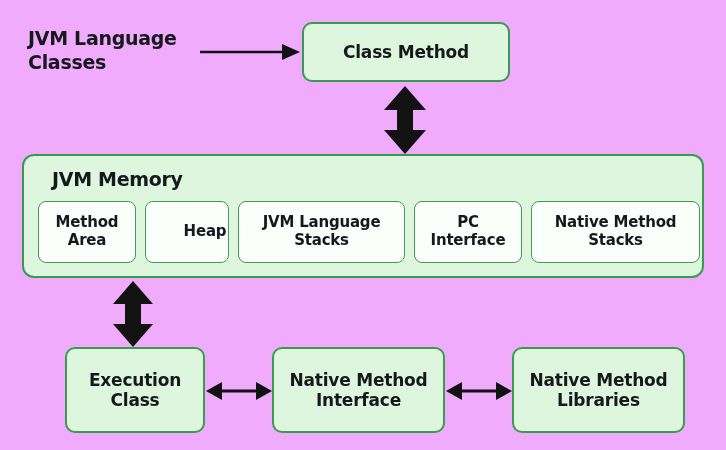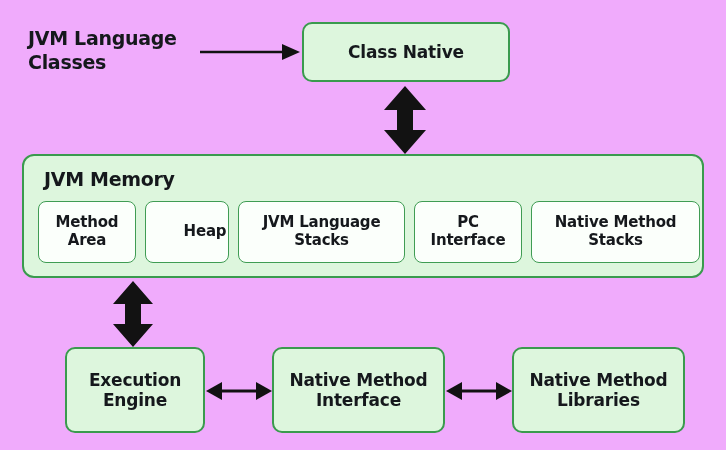--- a/index.html
+++ b/index.html
@@ -62,21 +62,21 @@
   }
 
   #jvm-memory {
     left: 22px;  top: 154px;
     width: 682px; height: 124px;
     display: block;
     border-radius: 12px;
   }
   #jvm-memory-title {
     position: absolute;
-    left: 20px; top: 12px;
+    left: 28px; top: 12px;
     font-size: 19px;
     font-weight: 700;
     color: #15181c;
     letter-spacing: -0.3px;
   }
   #memory-row {
     position: absolute;
     left: 14px; top: 45px;
     right: 10px;
     height: 62px;
@@ -127,21 +127,21 @@
 Classes</div>
 
   <div class="arrow" style="left:200px; top:42px;">
     <svg width="100" height="20" viewBox="0 0 100 20">
       <line x1="0" y1="10" x2="82" y2="10" stroke="#121212" stroke-width="2.6"></line>
       <polygon points="82,2 100,10 82,18" fill="#121212"></polygon>
     </svg>
   </div>
 
   <div class="node" id="class-loader">
-    <span>Class Native</span>
+    <span>Class Method</span>
   </div>
 
   <div class="arrow" style="left:381px; top:86px;">
     <svg width="48" height="68" viewBox="0 0 48 68">
       <polygon points="24,0 45,24 32,24 32,44 45,44 24,68 3,44 16,44 16,24 3,24" fill="#121212"></polygon>
     </svg>
   </div>
 
   <div class="node" id="jvm-memory">
     <div id="jvm-memory-title">JVM Memory</div>
@@ -169,21 +169,21 @@
   </div>
 
   <div class="arrow" style="left:110px; top:281px;">
     <svg width="46" height="66" viewBox="0 0 46 66">
       <polygon points="23,0 43,23 31,23 31,43 43,43 23,66 3,43 15,43 15,23 3,23" fill="#121212"></polygon>
     </svg>
   </div>
 
   <div class="node" id="execution-engine">
     <span style="white-space: pre-line;">Execution
-Engine</span>
+Class</span>
   </div>
 
   <div class="arrow" style="left:206px; top:380px;">
     <svg width="66" height="22" viewBox="0 0 66 22">
       <line x1="12" y1="11" x2="54" y2="11" stroke="#121212" stroke-width="3"></line>
       <polygon points="0,11 16,2 16,20" fill="#121212"></polygon>
       <polygon points="66,11 50,2 50,20" fill="#121212"></polygon>
     </svg>
   </div>
 

